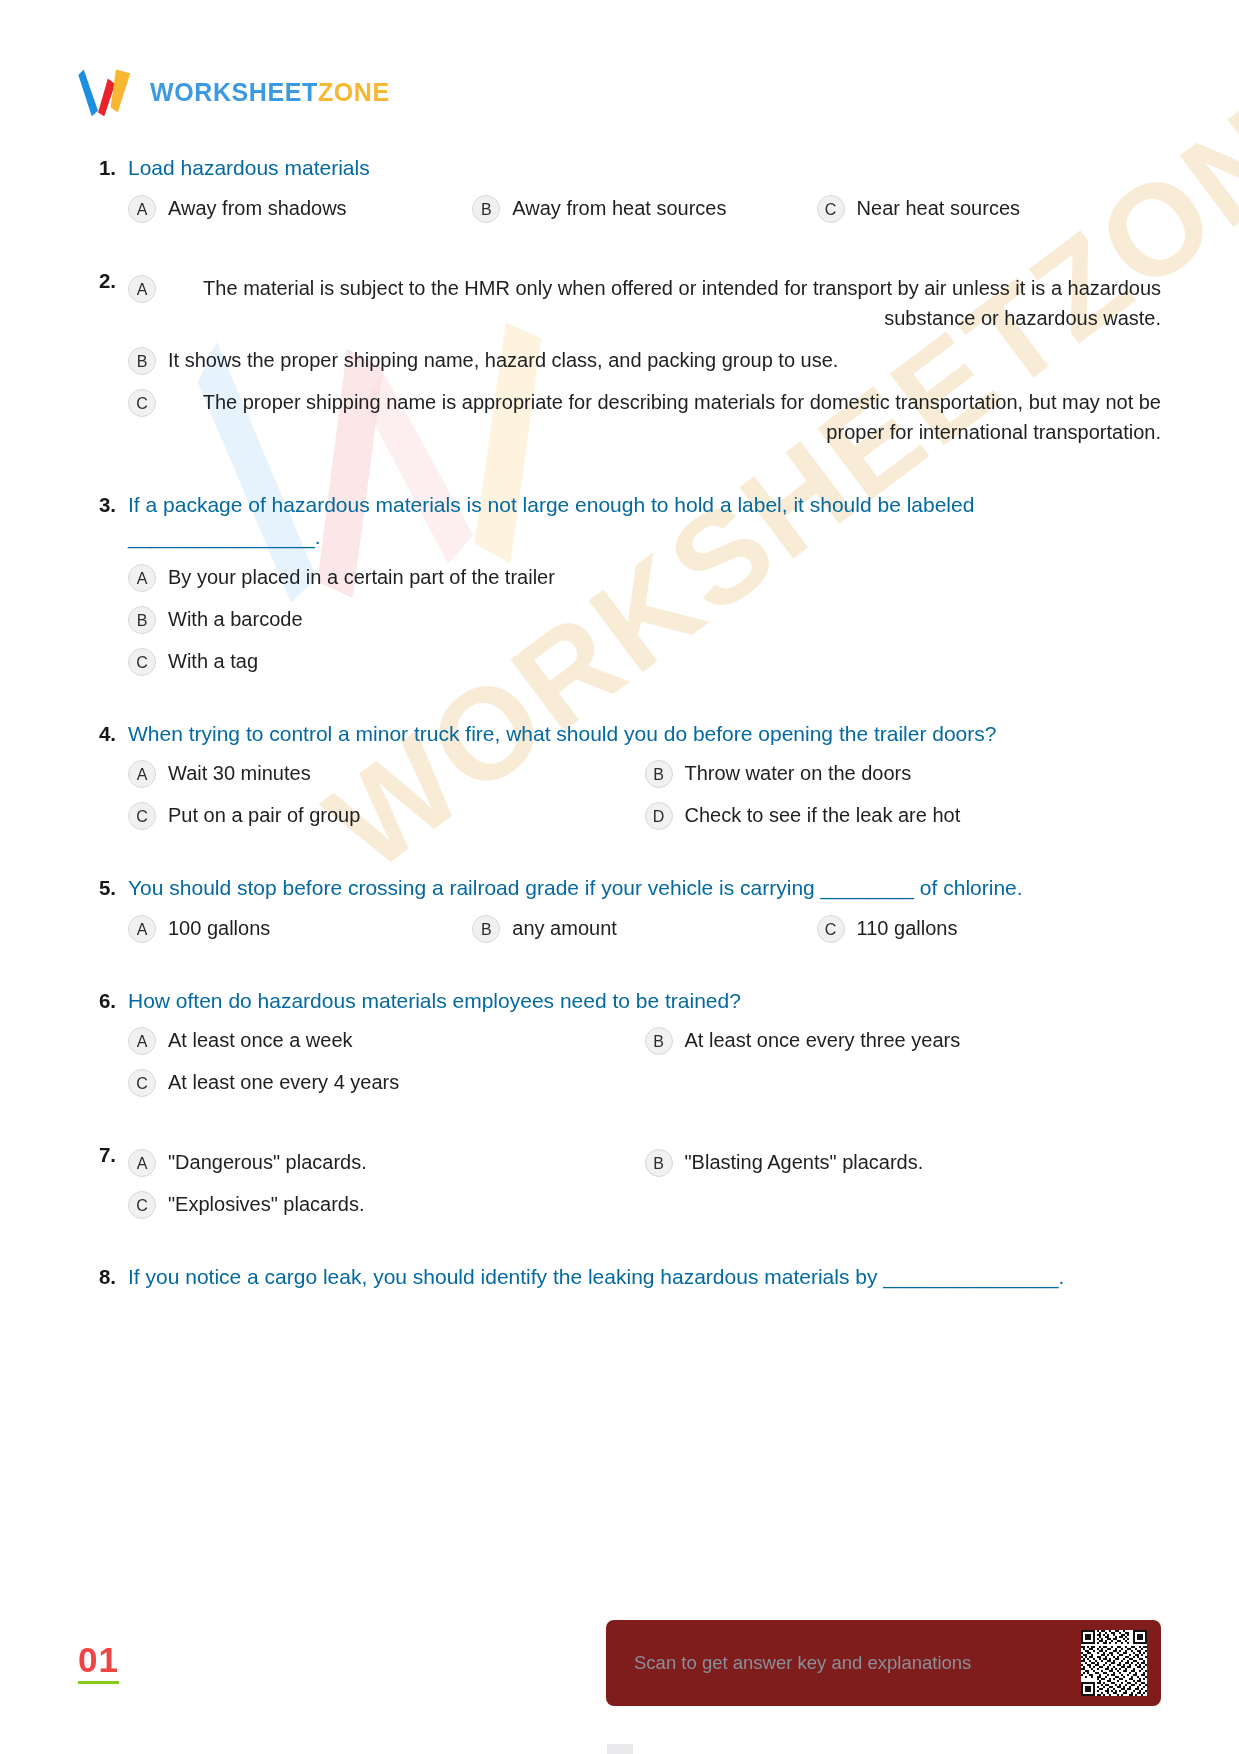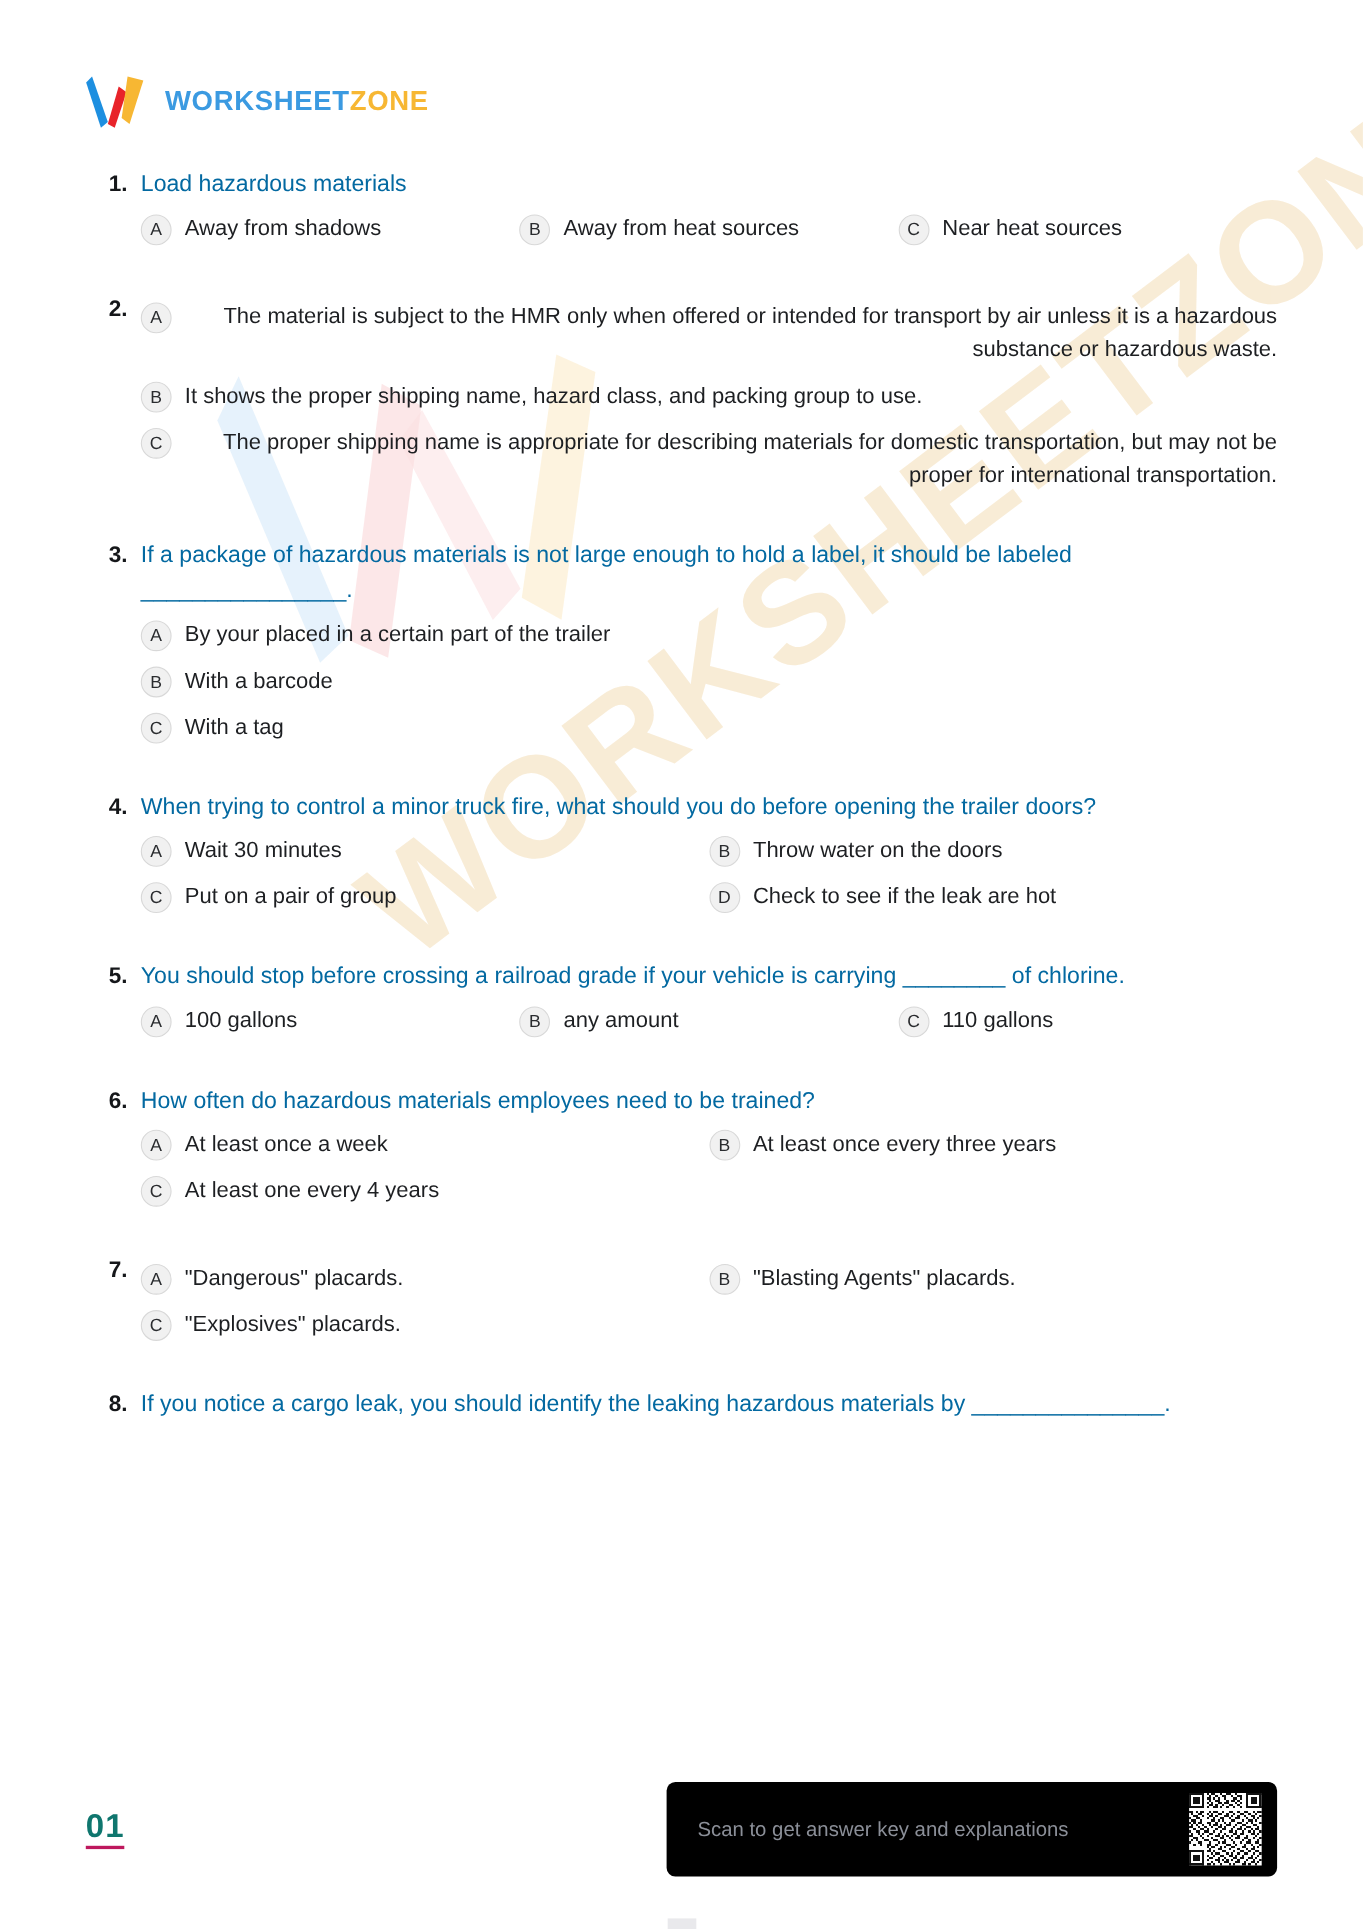--- a/index.html
+++ b/index.html
@@ -164,33 +164,33 @@
     left: 0;
     bottom: 48px;
     width: 1239px;
     z-index: 3;
     display: flex;
     align-items: center;
     padding: 0 78px;
     box-sizing: border-box;
   }
   .page-no {
-    font-size: 30px;
+    font-size: 35px;
     font-weight: 700;
-    color: #0f766e;
-    border-bottom: 3px solid #be185d;
+    color: #ef4444;
+    border-bottom: 3px solid #84cc16;
     padding-bottom: 2px;
     line-height: 1.05;
     letter-spacing: 1px;
   }
   .scan-box {
     margin-left: auto;
     width: 555px;
     height: 86px;
-    background: #000000;
+    background: #7f1d1d;
     border-radius: 8px;
     display: flex;
     align-items: center;
     justify-content: space-between;
     padding: 0 14px 0 28px;
     box-sizing: border-box;
   }
   .scan-label {
     font-size: 18.5px;
     color: #8b8f98;

